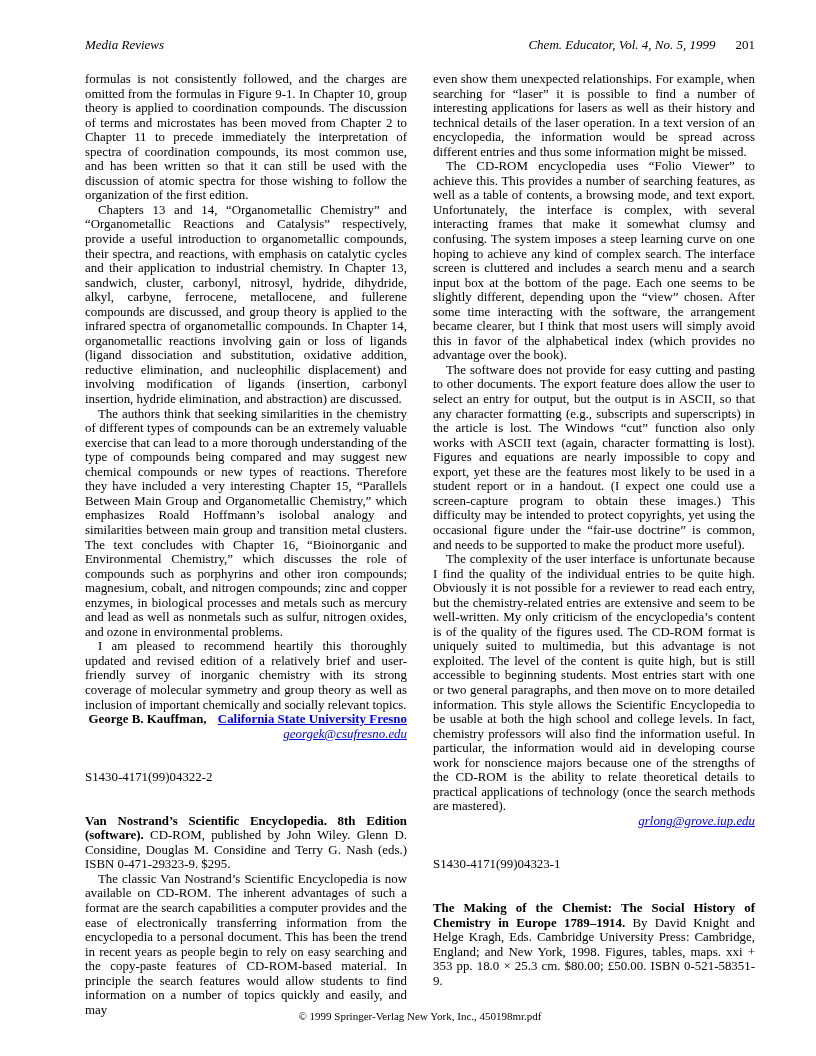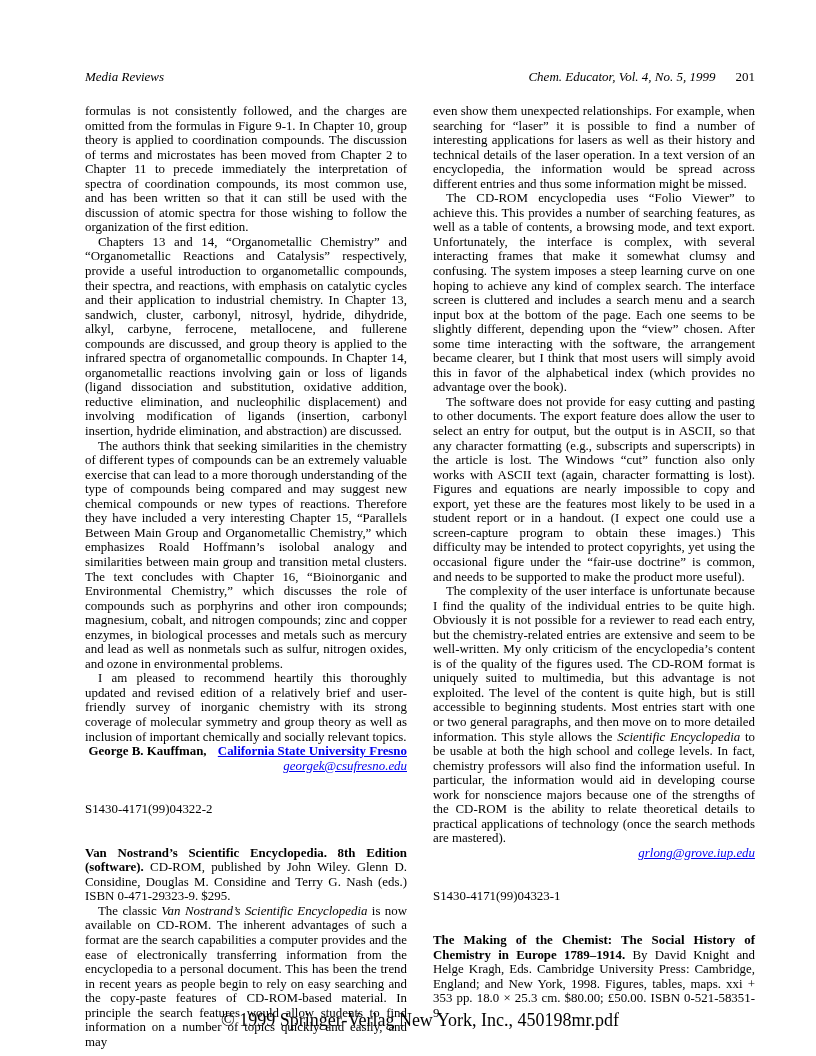--- a/index.html
+++ b/index.html
@@ -18,21 +18,21 @@
   }
   .running-head {
     display: flex;
     justify-content: space-between;
     align-items: baseline;
     font-size: 13px;
     line-height: 14px;
     margin-bottom: 20px;
   }
   .running-head .italic { font-style: italic; }
-  .running-head .right-group { display: flex; align-items: flex-start; margin-top: 32px; }
+  .running-head .right-group { display: flex; align-items: flex-start; }
   .running-head .page-num { margin-left: 20px; font-style: normal; }
   .columns { display: flex; gap: 26px; }
   .col {
     width: 330px;
     font-size: 12.9px;
     line-height: 14.55px;
     text-align: justify;
   }
   .col p { margin: 0; text-indent: 13px; }
   .col p.noindent { text-indent: 0; }
@@ -52,28 +52,28 @@
     text-align: right;
     text-indent: 0 !important;
   }
   .email-line a { font-style: italic; }
   .doc-id {
     text-align: left;
     text-indent: 0 !important;
     margin: 29px 0 !important;
   }
   .review-title-lead { font-weight: bold; }
-  .book-italic { font-style: italic; }
+  .book-italic { }
   .footer {
     position: absolute;
     top: 1010px;
     left: 85px;
     width: 670px;
     text-align: center;
-    font-size: 18px;
+    font-size: 11px;
   }
 </style>
 </head>
 <body>
 
 <div class="page">
 
   <div class="running-head">
     <span class="italic">Media Reviews</span>
     <span class="right-group">

